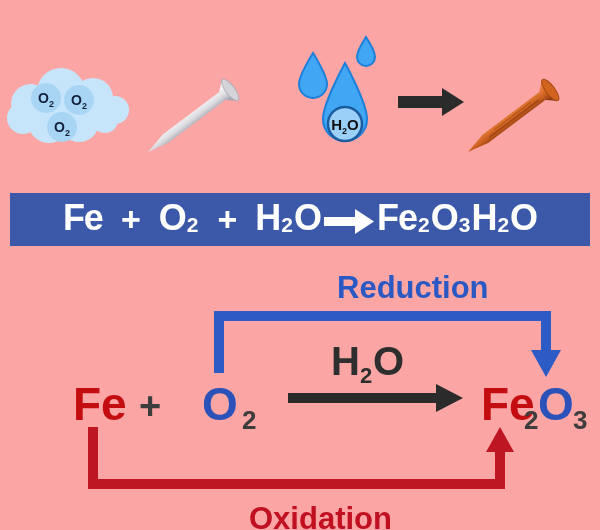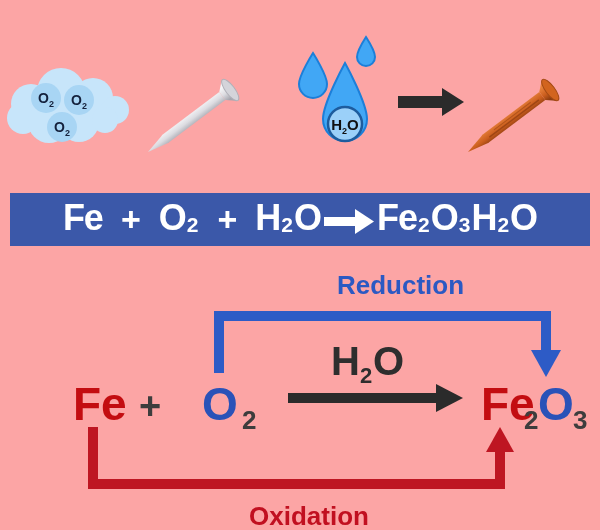--- a/index.html
+++ b/index.html
@@ -26,21 +26,21 @@
   .tok{position:absolute;line-height:1;white-space:nowrap;}
   .red{color:#C30D11;}
   .blue{color:#2A52B8;}
   .dark{color:#2E2E2E;}
   .gray{color:#3D3D3D;}
   .f46{font-size:46px;}
   .f38{font-size:38px;}
   .f40{font-size:40px;}
   .f26{font-size:26px;}
   .f22{font-size:22px;}
-  .label31{font-size:26px;text-align:right;}
+  .label31{font-size:31px;text-align:right;}
   .reduction{color:#2B59C3;}
   .oxidation{color:#C11020;}
 </style>
 </head>
 <body>
 
 <div class="stage">
 
   <svg class="abs" style="left:3px;top:62px;" width="128" height="86" viewBox="0 0 128 86">
     <g fill="#C7E5FA">

